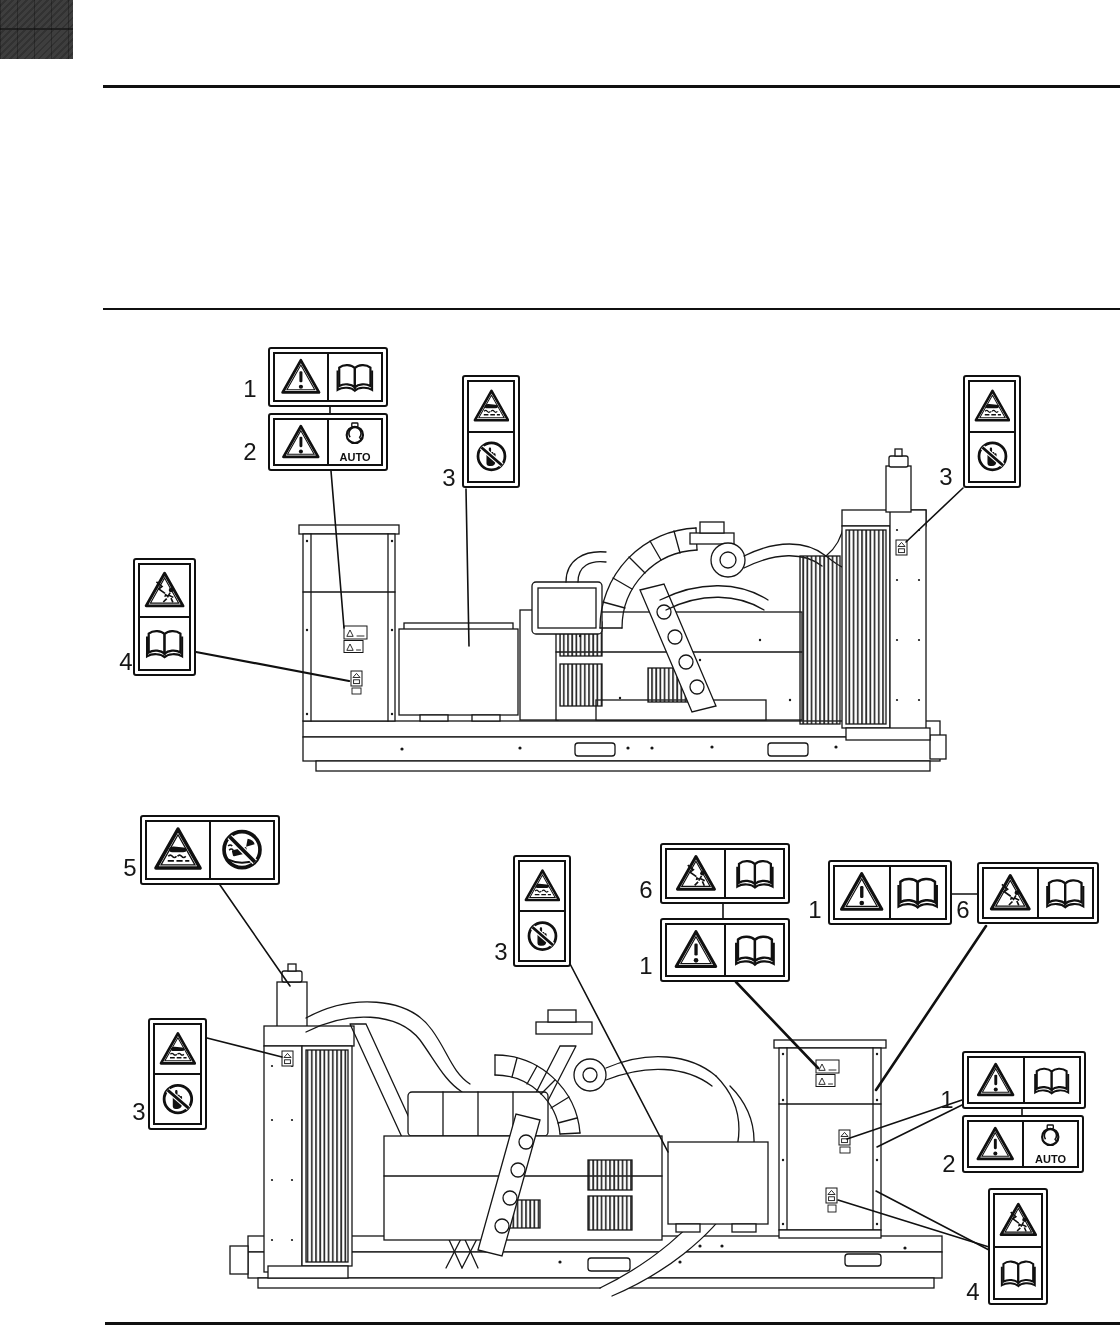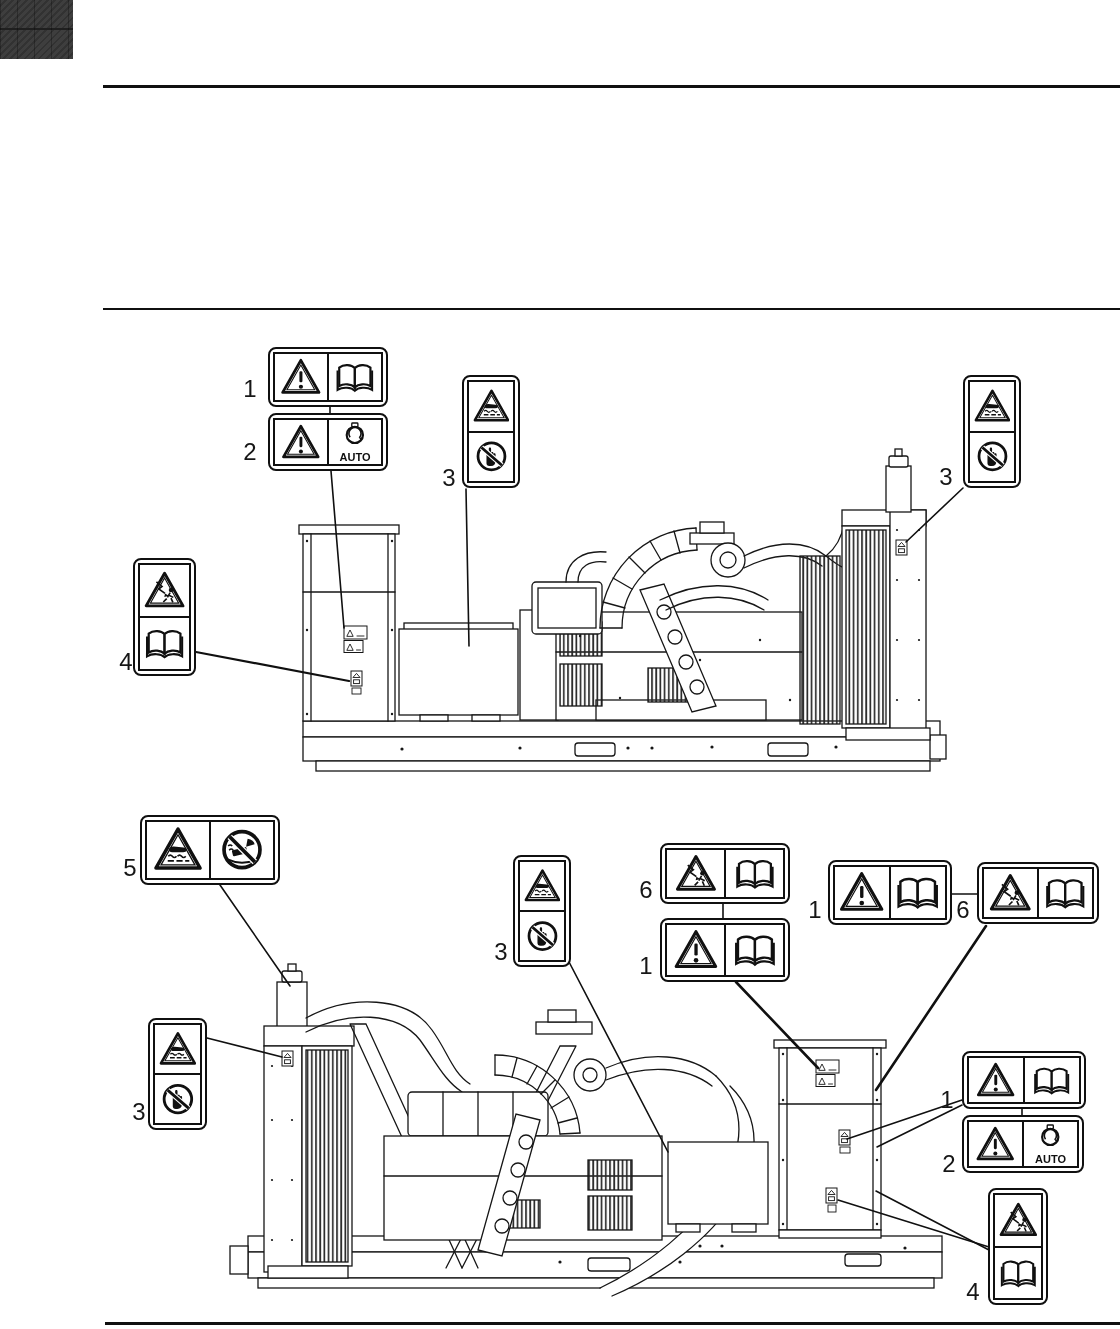--- a/index.html
+++ b/index.html
@@ -6,21 +6,21 @@
   #page{position:relative;width:1120px;height:1329px;background:#fff;overflow:hidden;
         font-family:"Liberation Sans",sans-serif;color:#161616;}
   
   #corner-tab{position:absolute;left:0;top:0;width:73px;height:59px;
     background:
       repeating-linear-gradient(90deg, rgba(0,0,0,.28) 0 1px, transparent 1px 17px),
       linear-gradient(to bottom, transparent 0 28px, #1f1f1f 28px 30px, transparent 30px),
       repeating-linear-gradient(135deg, #3e3e3e 0 3px, #323232 3px 5px);}
   .rule{position:absolute;background:#101010;}
   
-  .decal{position:absolute;background:#fff;border:2px solid #101010;border-radius:8px;
+  .decal{position:absolute;background:#fff;border:2px solid #101010;border-radius:3px;
          padding:3px;box-sizing:border-box;}
   .decal-inner{width:100%;height:100%;border:2.5px solid #101010;box-sizing:border-box;
          display:flex;background:#fff;}
   .decal.v .decal-inner{flex-direction:column;}
   .cell{flex:1;display:flex;align-items:center;justify-content:center;position:relative;overflow:hidden;}
   .decal.h .cell + .cell{border-left:2px solid #101010;}
   .decal.v .cell + .cell{border-top:2px solid #101010;}
   .cell svg{width:84%;height:88%;max-width:50px;max-height:50px;}
   .cell.autocell svg{height:74%;margin-top:-8px;}
   .auto-text{position:absolute;bottom:1px;left:0;width:100%;text-align:center;

